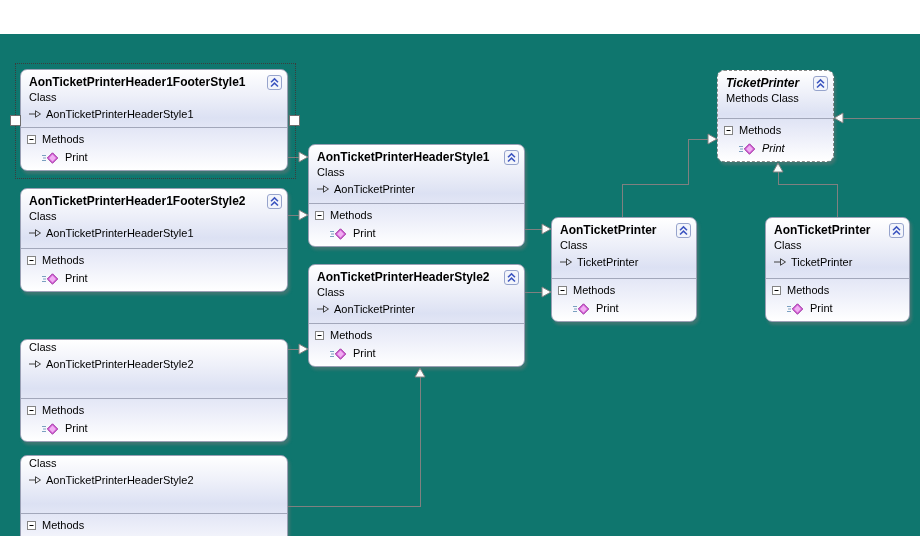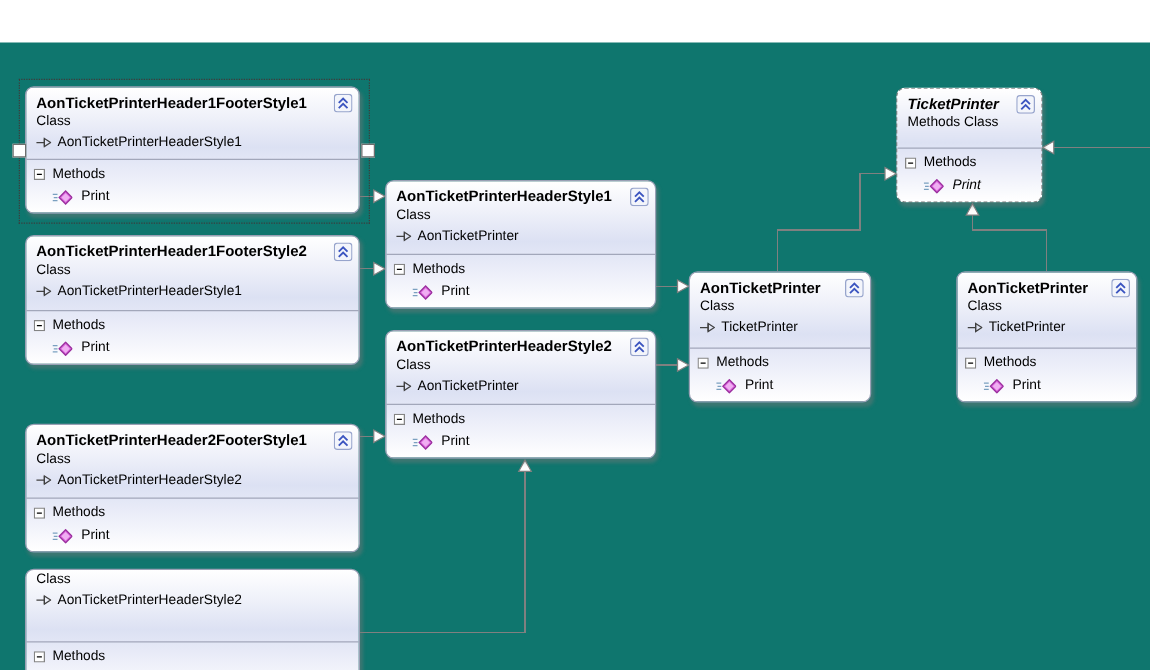--- a/index.html
+++ b/index.html
@@ -150,28 +150,20 @@
     </div>
     <div class="mrow">
       <svg width="16" height="12">
           <use href="#ico-method"></use>
         </svg>
       <span class="mname">Print</span>
     </div>
   </div>
 
   <div class="cbox" style="left:20px;top:305px;width:268px;height:103px">
-    <div class="titlebar">
-      <span class="title">AonTicketPrinterHeader2FooterStyle1</span>
-      <span class="chev">
-          <svg width="15" height="15">
-            <use href="#ico-chev"></use>
-          </svg>
-        </span>
-    </div>
     <div class="kind">Class</div>
     <div class="base">
       <svg width="12" height="10">
           <use href="#ico-inherit"></use>
         </svg>
       <span>AonTicketPrinterHeaderStyle2</span>
     </div>
     <div class="spacer"></div>
     <div class="sep"></div>
     <div class="mhead">

